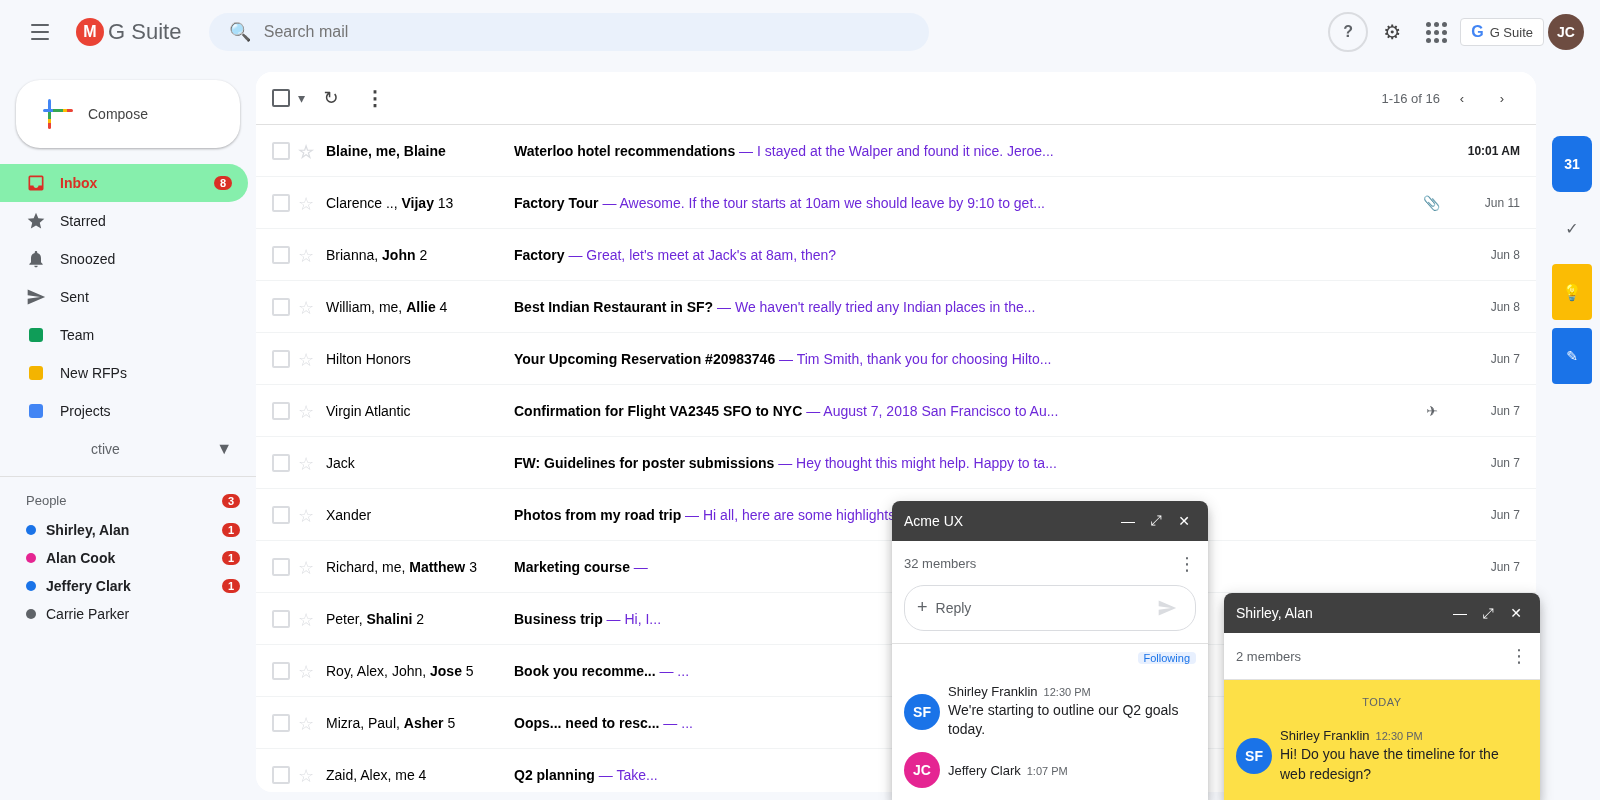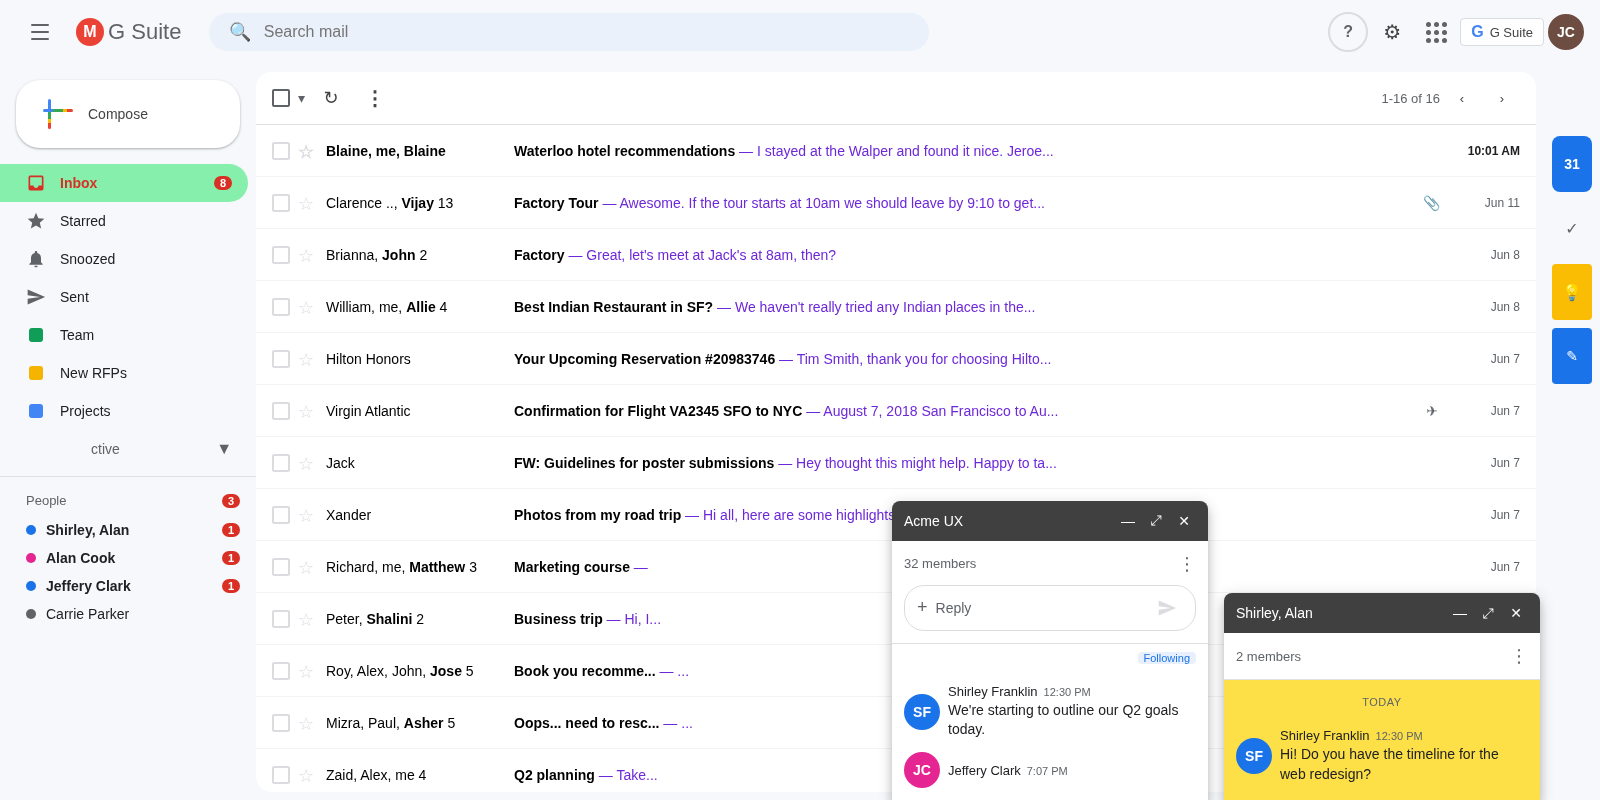--- a/index.html
+++ b/index.html
@@ -616,21 +616,21 @@
               <span class="chat-msg-time">12:30 PM</span>
             </div>
             <div class="chat-msg-text">We're starting to outline our Q2 goals today.</div>
           </div>
         </div>
         <div class="chat-msg">
           <div class="chat-avatar" style="background:#e52592;">JC</div>
           <div class="chat-msg-content">
             <div class="chat-msg-header">
               <span class="chat-msg-name">Jeffery Clark</span>
-              <span class="chat-msg-time">7:07 PM</span>
+              <span class="chat-msg-time">1:07 PM</span>
             </div>
           </div>
         </div>
       </div>
     </div>
   </div>
 
   <div class="chat-panel" style="width:316px;">
     <div class="chat-header">
       <span class="chat-title">Shirley, Alan</span>

